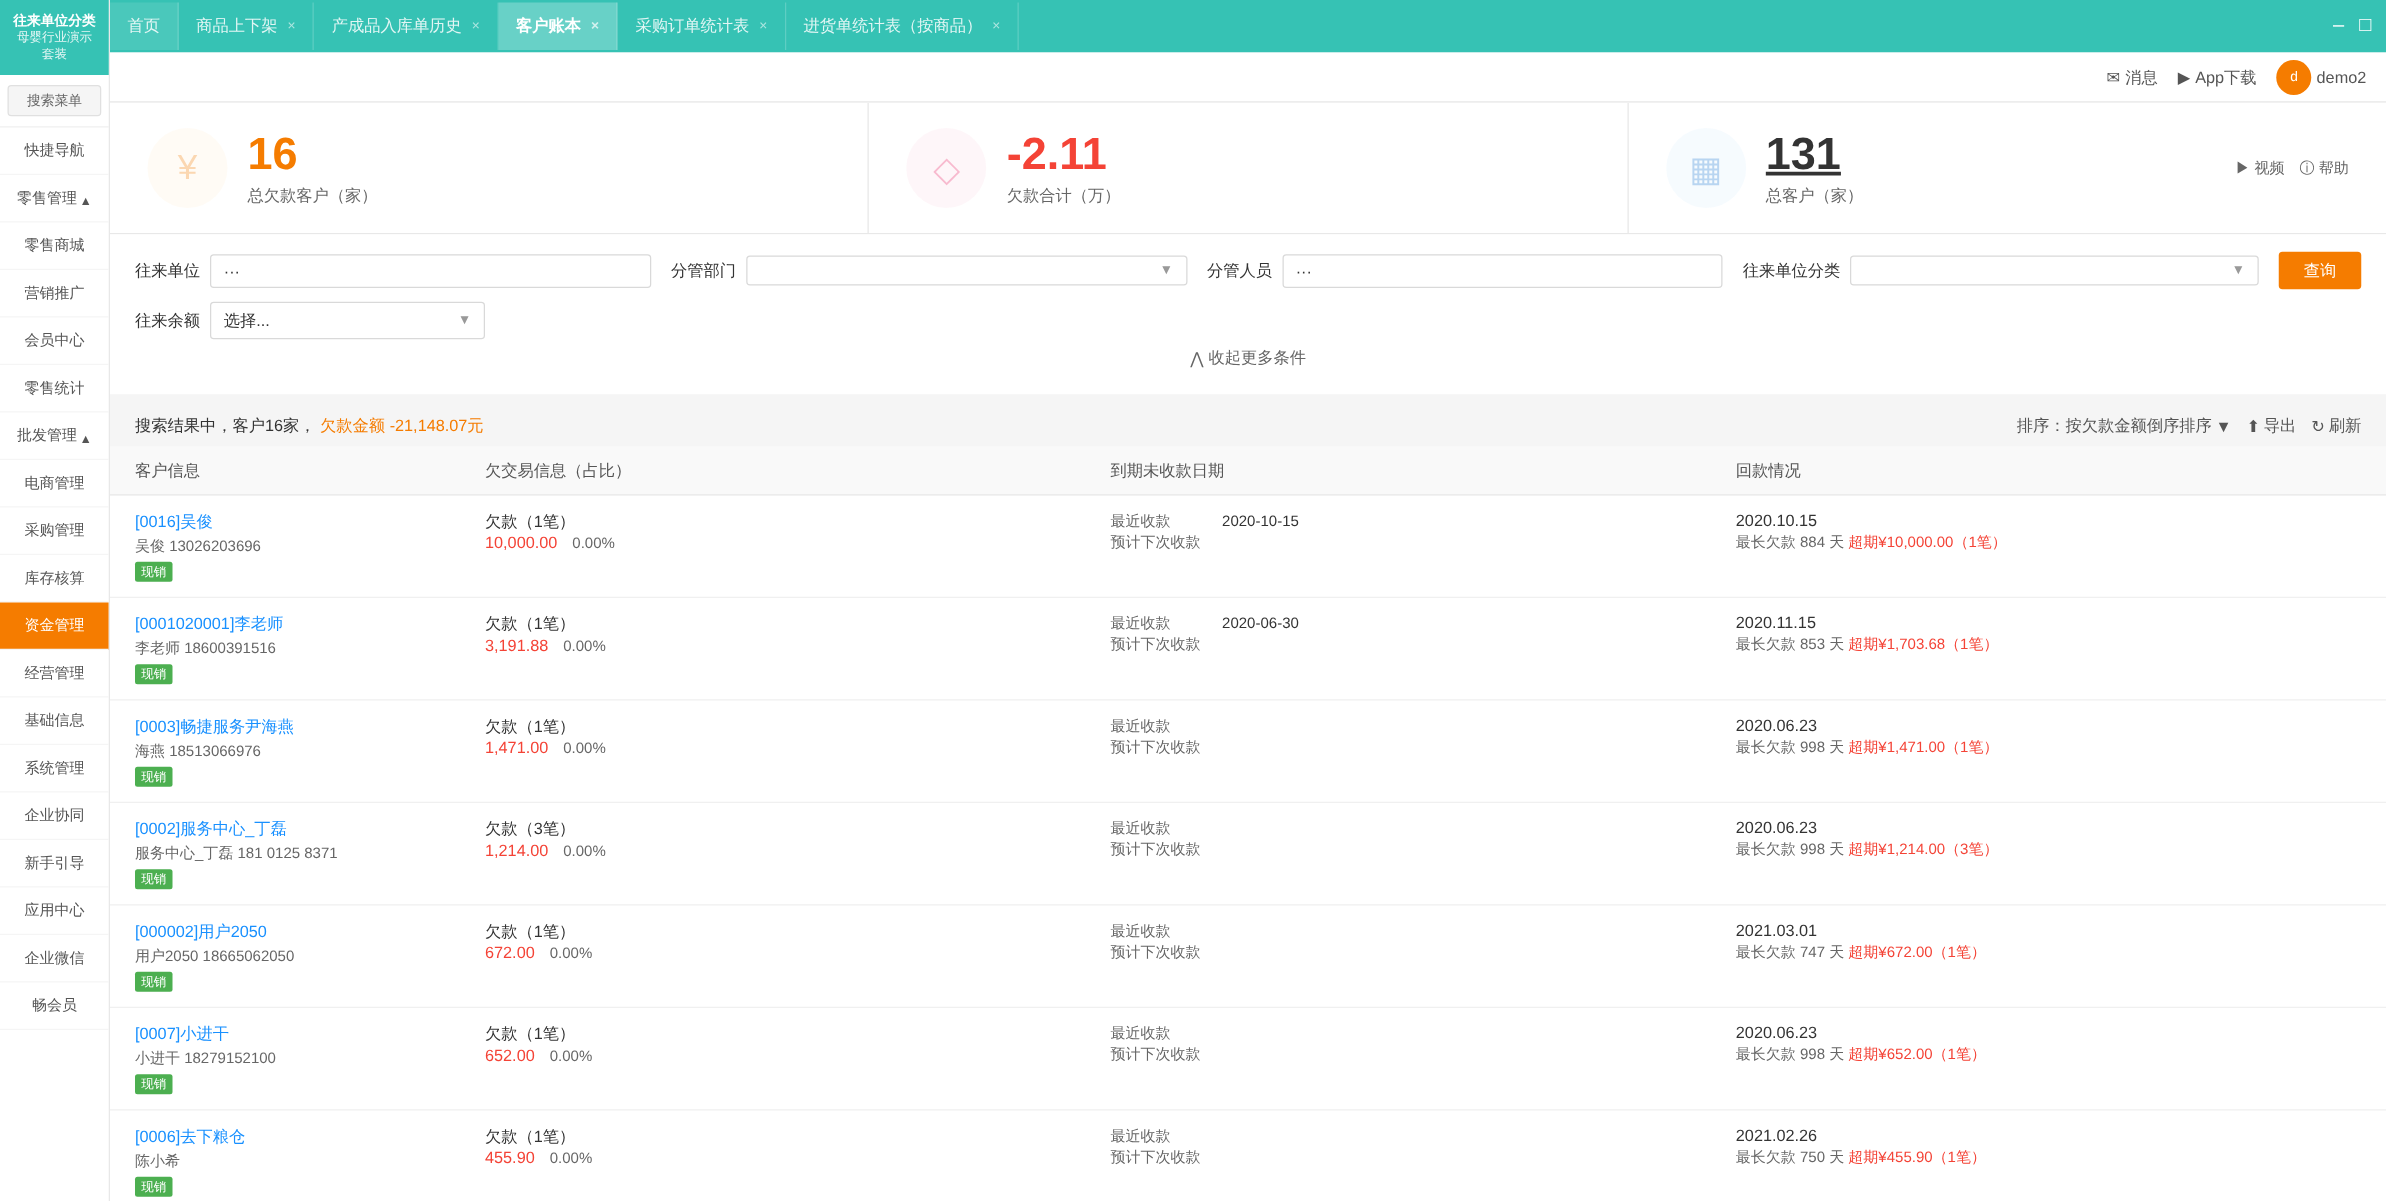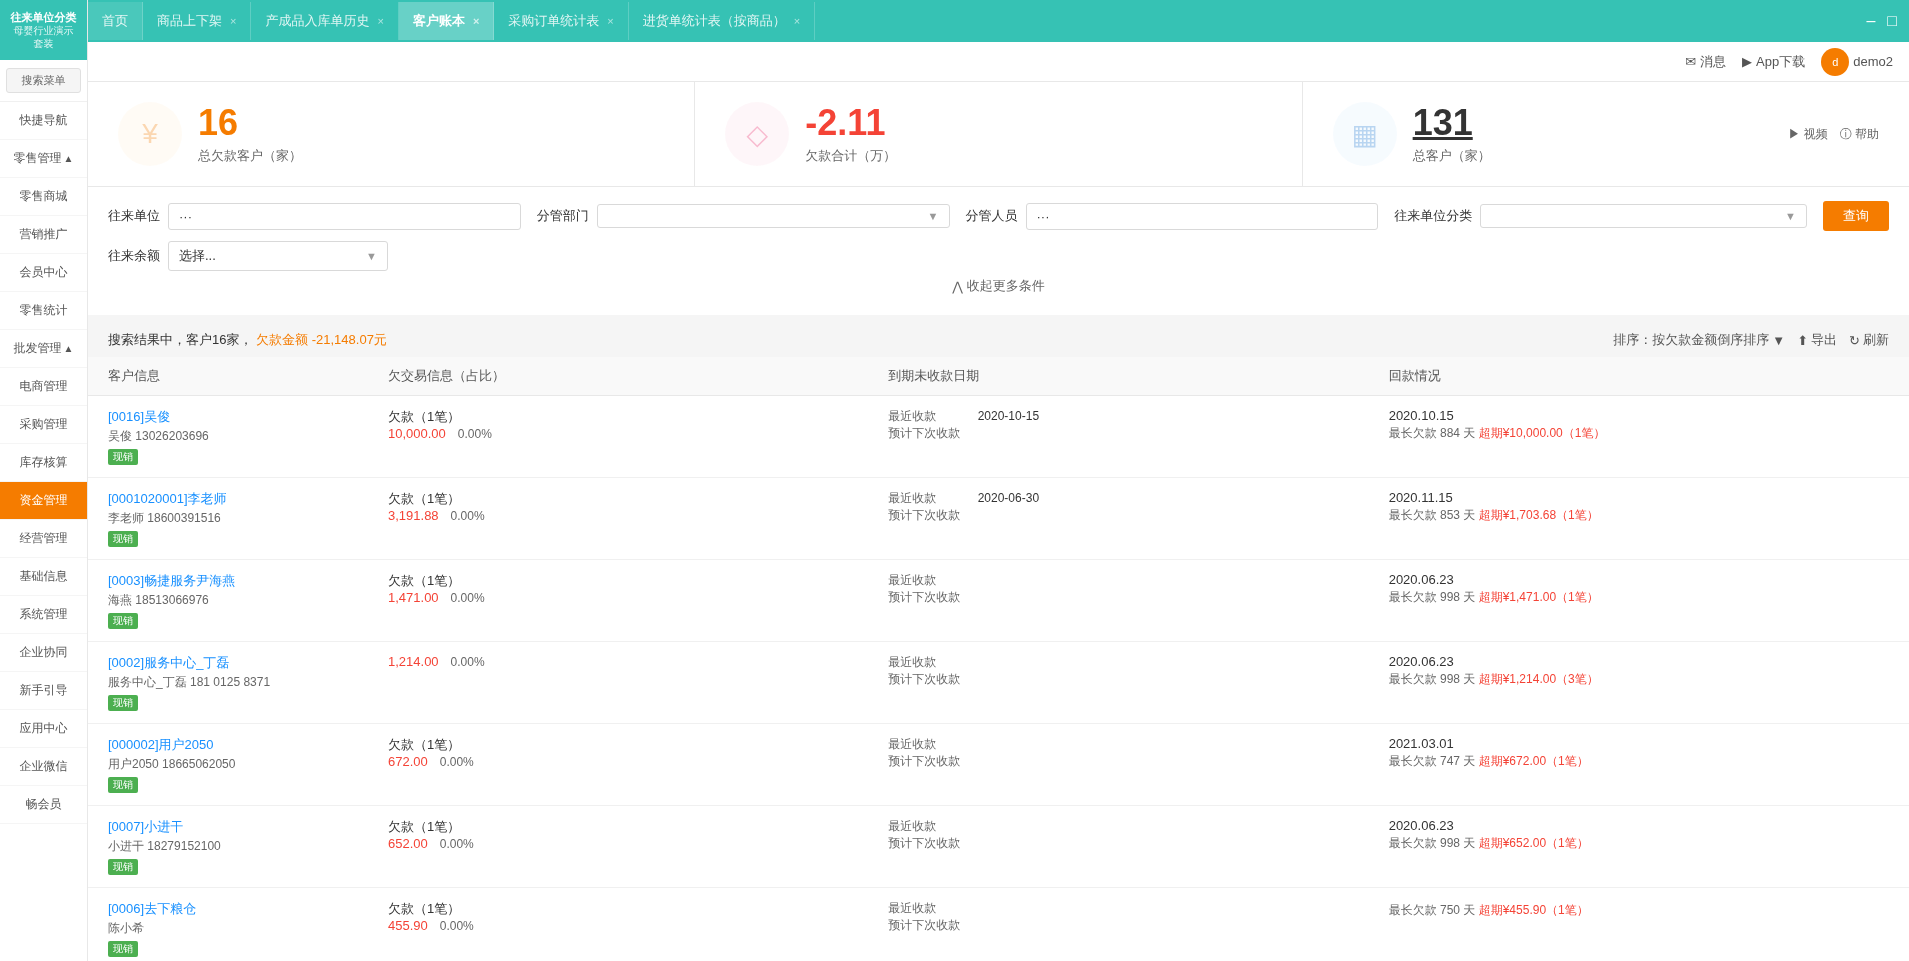--- a/index.html
+++ b/index.html
@@ -6,21 +6,21 @@
     body { font-family: 'Microsoft YaHei', Arial, sans-serif; font-size: 13px; background: #f5f5f5; color: #333; display: flex; height: 961px; overflow: hidden; }
 
     
     .sidebar { width: 88px; background: #fff; border-right: 1px solid #e8e8e8; display: flex; flex-direction: column; flex-shrink: 0; height: 100%; }
     .sidebar-logo { background: #36c2b4; padding: 10px; text-align: center; color: white; font-size: 11px; line-height: 1.3; cursor: pointer; }
     .sidebar-search { padding: 8px 6px; border-bottom: 1px solid #f0f0f0; }
     .sidebar-search-btn { width: 100%; background: #f5f5f5; border: 1px solid #e0e0e0; border-radius: 3px; padding: 4px; font-size: 11px; color: #666; cursor: pointer; text-align: center; }
     .sidebar-nav { flex: 1; overflow-y: auto; }
     .sidebar-nav-item { padding: 10px 6px; text-align: center; font-size: 12px; color: #555; cursor: pointer; border-bottom: 1px solid #f5f5f5; }
     .sidebar-nav-item.active { background: #f57c00; color: white; }
-    .sidebar-nav-item.has-arrow { display: flex; align-items: center; justify-content: center; gap: 2px; }
+    .sidebar-nav-item.has-arrow { display: flex; align-items: flex-end; justify-content: center; gap: 2px; }
     .sidebar-nav-item .arrow { font-size: 10px; }
 
     
     .main { flex: 1; display: flex; flex-direction: column; overflow: hidden; }
 
     
     .tab-bar { background: #36c2b4; display: flex; align-items: center; padding: 0; min-height: 42px; }
     .tab-item { padding: 10px 14px; color: rgba(255,255,255,0.85); font-size: 13px; cursor: pointer; display: flex; align-items: center; gap: 6px; white-space: nowrap; border-right: 1px solid rgba(255,255,255,0.2); }
     .tab-item.home { background: rgba(255,255,255,0.1); }
     .tab-item.active { background: rgba(255,255,255,0.25); color: white; font-weight: bold; }
@@ -361,20 +361,21 @@
     </div>
   </div>
           </div>
           <div class="table-row">
             <div>
     <a class="customer-name">[0002]服务中心_丁磊</a>
     <div class="customer-phone">服务中心_丁磊  181 0125 8371</div>
     <span class="customer-tag">现销</span>
   </div>
             <div>
+    <div style="color:#333;font-size:13px;">欠款（3笔）</div>
     <div class="debt-cell">
       <span class="debt-amount">1,214.00</span>
       <span class="debt-percent">0.00%</span>
     </div>
   </div>
             <div>
     <div class="payment-info">
       <span>最近收款</span>
       <span class="payment-date"></span>
     </div>
@@ -463,20 +464,21 @@
             <div>
     <div class="payment-info">
       <span>最近收款</span>
       <span class="payment-date"></span>
     </div>
     <div class="payment-info">
       <span>预计下次收款</span>
     </div>
   </div>
             <div>
+    <div class="due-date">2021.02.26</div>
     <div class="overdue-info">
       最长欠款 750 天 <span class="overdue-link">超期¥455.90（1笔）</span>
     </div>
   </div>
           </div>
         </div>
     </div>
 
   </div>
 </div>

